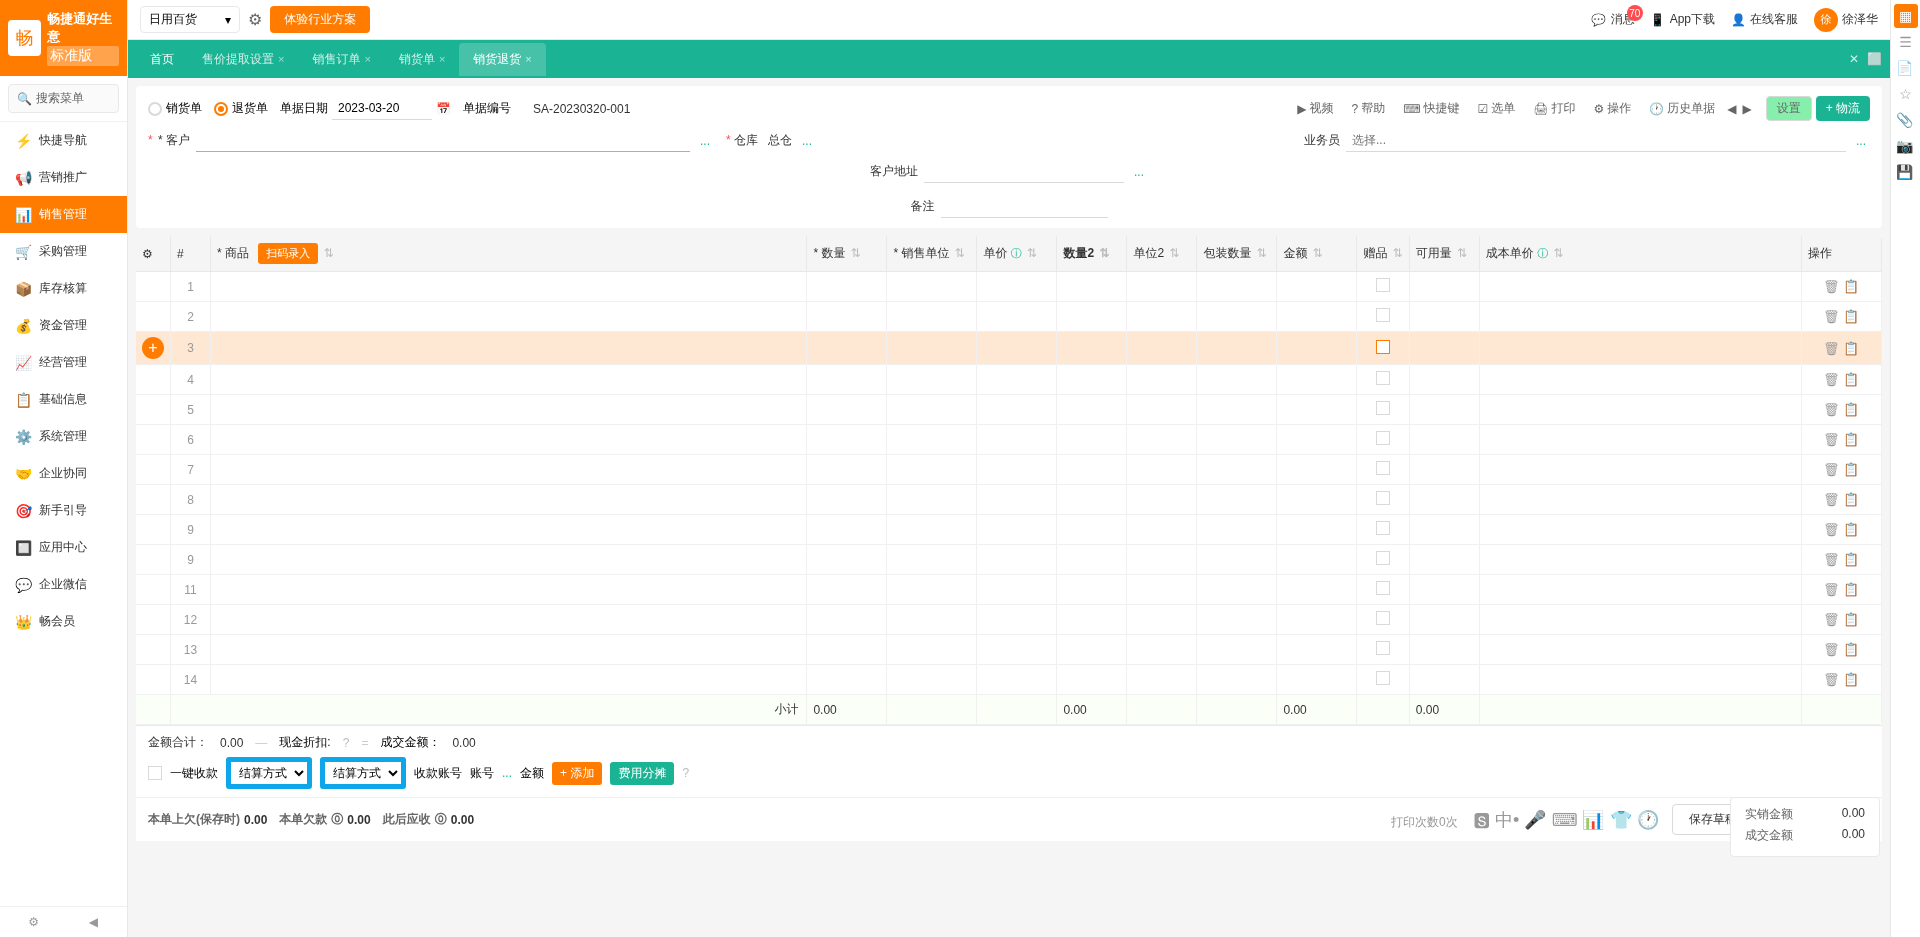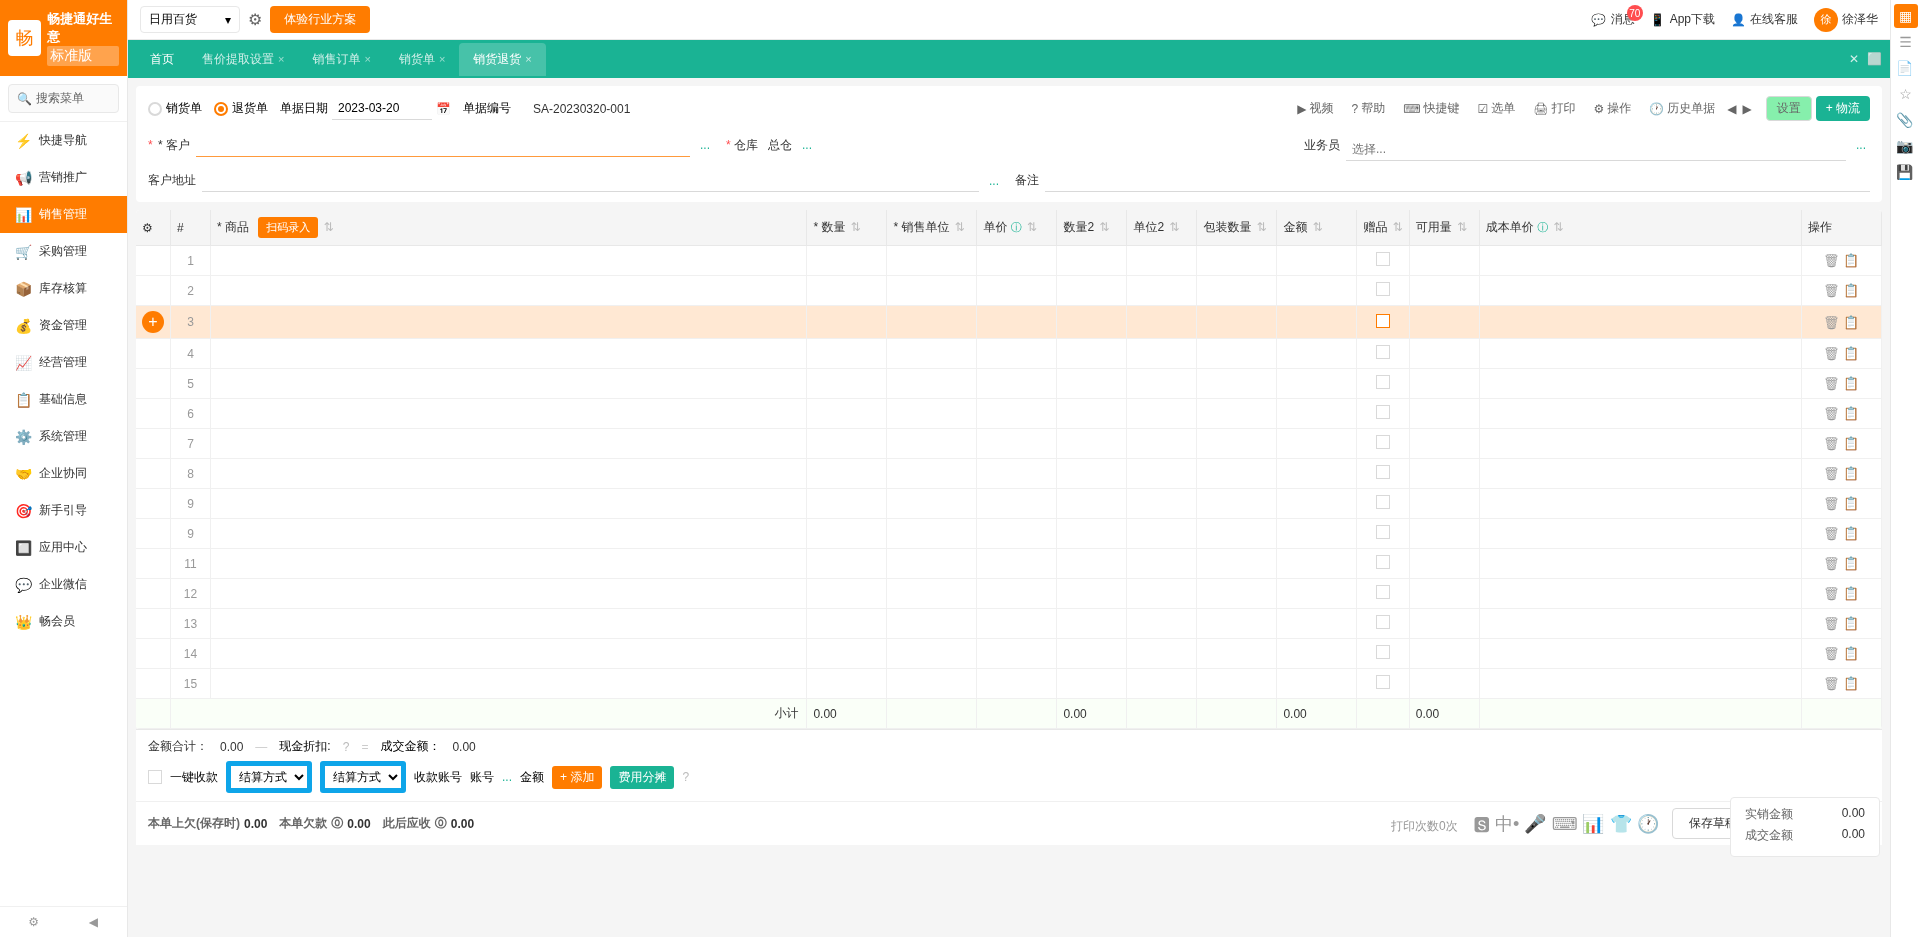--- a/index.html
+++ b/index.html
@@ -41,21 +41,21 @@
     .tab.home { color: #fff; }
     .tabs-spacer { flex: 1; }
     .tabs-actions { display: flex; gap: 8px; color: rgba(255,255,255,0.8); }
 
     
     .content { flex: 1; overflow-y: auto; background: #f5f5f5; padding: 8px; }
 
     
     .form-card { background: #fff; border-radius: 4px; padding: 10px 12px; margin-bottom: 8px; }
     .form-row { display: flex; align-items: center; gap: 12px; margin-bottom: 8px; }
-    .form-row:last-child { margin-bottom: 0; }
+    .form-row:last-child { margin-bottom: 0; flex-direction: column; }
     .form-group { display: flex; align-items: center; gap: 6px; flex: 1; }
     .form-label { color: #333; white-space: nowrap; }
     .required { color: #ff4d4f; }
     .form-input { flex: 1; border: none; border-bottom: 1px solid #d9d9d9; padding: 4px 6px; outline: none; background: transparent; min-width: 80px; }
     .form-input-dots { color: #1ab394; cursor: pointer; padding: 4px; }
     .radio-group { display: flex; gap: 12px; align-items: center; }
     .radio-item { display: flex; align-items: center; gap: 4px; cursor: pointer; }
     .radio-dot { width: 14px; height: 14px; border-radius: 50%; border: 2px solid #d9d9d9; display: flex; align-items: center; justify-content: center; }
     .radio-dot.checked { border-color: #ff7c00; }
     .radio-dot.checked::after { content: ''; width: 6px; height: 6px; border-radius: 50%; background: #ff7c00; }
@@ -330,21 +330,21 @@
         </div>
         <div class="form-group">
           <span class="form-label">
             <span class="required">*</span> 仓库
           </span>
           <span style="color:#333;margin-left:4px">总仓</span>
           <span class="form-input-dots">...</span>
         </div>
         <div class="form-group">
           <span class="form-label">业务员</span>
-          <input class="form-input" placeholder="选择..." style="width: 120px; margin-top: 9px;">
+          <input class="form-input" placeholder="选择..." style="width: 120px;">
           <span class="form-input-dots">...</span>
         </div>
       </div>
 
       <div class="form-row">
         <div class="form-group">
           <span class="form-label">客户地址</span>
           <input class="form-input" placeholder="" style="width: 200px;">
           <span class="form-input-dots">...</span>
         </div>
@@ -364,21 +364,21 @@
             </th>
             <th style="width:40px;">#</th>
             <th style="min-width:150px;">
               <span>* 商品</span>
               <button class="scan-btn" style="margin-left:6px">扫码录入</button>
               <span class="sort-icon">⇅</span>
             </th>
             <th style="width:80px;">* 数量 <span class="sort-icon">⇅</span></th>
             <th style="width:90px;">* 销售单位 <span class="sort-icon">⇅</span></th>
             <th style="width:80px;">单价 <span style="color:#1ab394;font-size:11px">ⓘ</span> <span class="sort-icon">⇅</span></th>
-            <th style="width:70px;">数量2 <span class="sort-icon">⇅</span></th>
+            <th style="width:70px;font-weight:bold;">数量2 <span class="sort-icon">⇅</span></th>
             <th style="width:70px;">单位2 <span class="sort-icon">⇅</span></th>
             <th style="width:80px;">包装数量 <span class="sort-icon">⇅</span></th>
             <th style="width:80px;">金额 <span class="sort-icon">⇅</span></th>
             <th style="width:50px;">赠品 <span class="sort-icon">⇅</span></th>
             <th style="width:70px;">可用量 <span class="sort-icon">⇅</span></th>
             <th style="flex:1;min-width:80px;">成本单价 <span style="color:#1ab394;font-size:11px">ⓘ</span> <span class="sort-icon">⇅</span></th>
             <th style="width:80px;">操作</th>
           </tr>
         </thead>
         <tbody id="table-body">
@@ -731,47 +731,20 @@
           <span class="icon-btn">🗑</span>
           <span class="icon-btn">📋</span>
         </div>
       </td>
     </tr>
             <tr>
       <td style="text-align:center">
         
       </td>
       <td class="row-num">14</td>
-      <td>
-        
-      </td>
-      <td></td>
-      <td></td>
-      <td></td>
-      <td></td>
-      <td></td>
-      <td></td>
-      <td></td>
-      <td class="checkbox-cell">
-        <div class="checkbox" style=""></div>
-      </td>
-      <td></td>
-      <td></td>
-      <td>
-        <div class="action-cell">
-          <span class="icon-btn">🗑</span>
-          <span class="icon-btn">📋</span>
-        </div>
-      </td>
-    </tr>
-            <tr>
-      <td style="text-align:center">
-        
-      </td>
-      <td class="row-num">15</td>
       <td>
         
       </td>
       <td></td>
       <td></td>
       <td></td>
       <td></td>
       <td></td>
       <td></td>
       <td></td>

